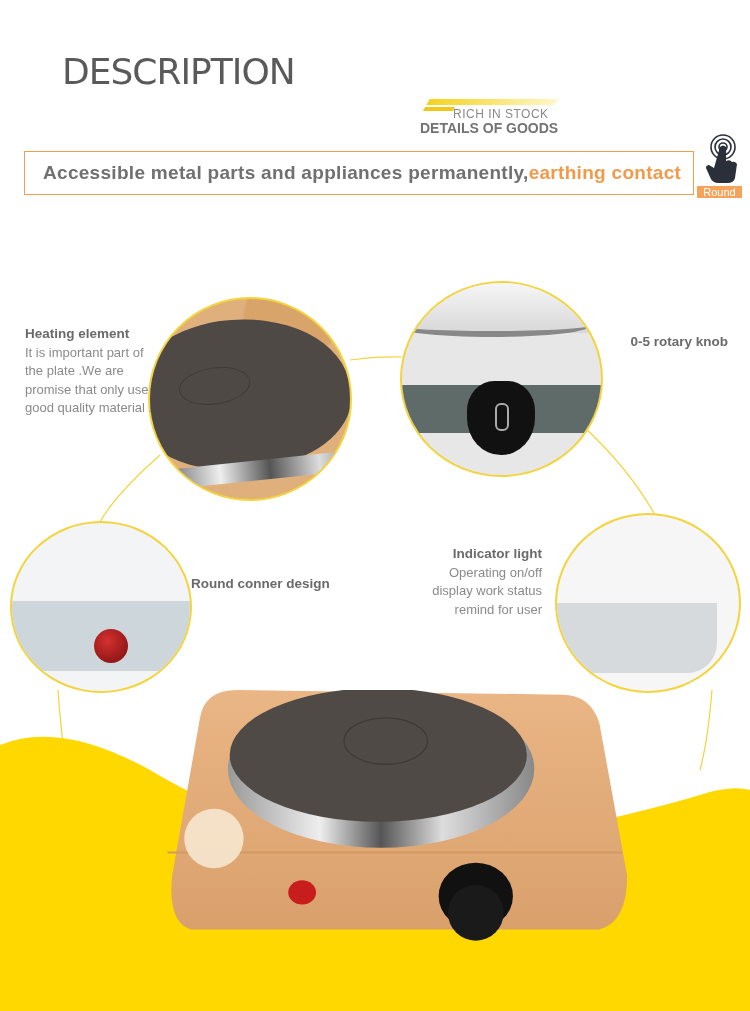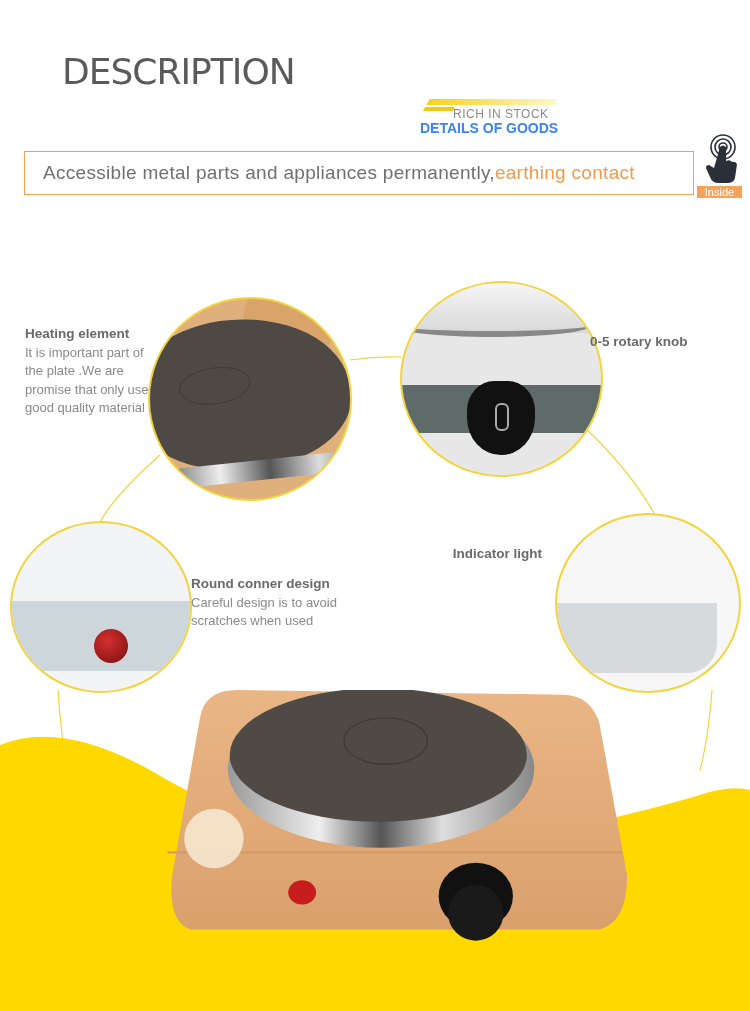--- a/index.html
+++ b/index.html
@@ -4,23 +4,23 @@
 <style>
   html,body{margin:0;padding:0;background:#fff;}
   body{width:750px;height:1011px;position:relative;overflow:hidden;font-family:"Liberation Sans",sans-serif;}
   .abs{position:absolute;}
   
   .title{left:62px;top:40px;font-family:"DejaVu Sans",sans-serif;font-size:36px;letter-spacing:-1px;color:#5a5a5a;font-weight:400;line-height:64px;}
   .badge{left:420px;top:56px;width:140px;height:40px;margin-top:43px;}
   .badge .bar1{position:absolute;left:8px;top:0;width:128px;height:6px;background:linear-gradient(90deg,#f5d21e,#fff7c8);transform:skewX(-30deg);}
   .badge .bar2{position:absolute;left:4px;top:8px;width:30px;height:4px;background:#f0c818;transform:skewX(-30deg);}
   .badge .stock{position:absolute;left:33px;top:8px;font-size:12px;color:#8a8a8a;letter-spacing:0.5px;}
-  .badge .goods{position:absolute;left:0;top:21px;font-size:14px;font-weight:700;color:#3b82f6;letter-spacing:0px;}
+  .badge .goods{position:absolute;left:0;top:21px;font-size:14px;font-weight:700;color:#737373;letter-spacing:0px;}
   
-  .notice{left:24px;top:151px;width:670px;height:44px;border:1px solid #f0a050;box-sizing:border-box;background:#fff;}
+  .notice{left:24px;top:151px;width:670px;height:44px;border:1px solid #f0a050;box-sizing:border-box;background:#fff;font-weight:bold;}
   .notice .txt{position:absolute;left:18px;top:10px;font-size:19px;color:#707070;white-space:nowrap;letter-spacing:0.3px;}
   .notice .hl{color:#f19a4a;}
   .hand{left:703px;top:133px;width:40px;height:52px;}
   .chick{left:697px;top:186px;width:45px;height:12px;background:#f5a35a;color:#fff;font-size:11px;line-height:12px;text-align:center;}
   
   svg.lines{left:0;top:0;}
   
   .circ{border-radius:50%;border:2px solid #f3d43c;overflow:hidden;box-sizing:border-box;}
   .c1{left:148px;top:297px;width:204px;height:204px;background:radial-gradient(circle at 70% 10%,#d9a46a 0,#d9a46a 20%,transparent 21%),#e0b07c;}
   .c1 .plate{position:absolute;left:-20px;top:20px;width:220px;height:150px;border-radius:50% 60% 45% 55%;background:#4e4945;transform:rotate(-8deg);}
@@ -34,21 +34,21 @@
   .c2 .knob:after{content:"";position:absolute;left:28px;top:22px;width:10px;height:24px;border:2px solid #aaa;border-radius:6px;}
   .c3{left:10px;top:521px;width:182px;height:172px;background:#f2f4f5;}
   .c3 .face{position:absolute;left:0;top:78px;width:100%;height:70px;background:#cdd6db;}
   .c3 .led{position:absolute;left:82px;top:106px;width:34px;height:34px;border-radius:50%;background:radial-gradient(circle at 40% 35%,#d43030,#7a0e0e);}
   .c4{left:555px;top:513px;width:186px;height:180px;background:#f6f6f6;}
   .c4 .face{position:absolute;left:0;top:88px;width:160px;height:70px;background:#d6dadc;border-radius:0 0 30px 0;}
   
   .cap{font-size:13px;color:#8a8a8a;line-height:18.5px;}
   .cap .h{font-weight:700;color:#6a6a6a;font-size:13.5px;}
   .cap1{left:25px;top:325px;width:130px;}
-  .cap2{left:590px;top:333px;width:138px;}
+  .cap2{left:590px;top:333px;width:138px;text-align:right;}
   .cap3{left:191px;top:551px;width:180px;margin-top:24px;}
   .cap4{left:410px;top:545px;width:132px;text-align:right;}
   
   .wave{left:0;top:700px;}
   .stove{left:145px;top:690px;width:500px;height:260px;}
 </style>
 </head>
 <body>
 
 <div class="abs title">DESCRIPTION</div>
@@ -63,21 +63,21 @@
   <div class="txt"><span>Accessible metal parts and appliances permanently,</span><span class="hl">earthing contact</span></div>
 </div>
 <div class="abs hand">
   <svg width="40" height="52" viewBox="0 0 40 52">
     <circle cx="20" cy="14" r="12" fill="none" stroke="#2a2f3a" stroke-width="1.6"></circle>
     <circle cx="20" cy="14" r="8" fill="none" stroke="#2a2f3a" stroke-width="1.6"></circle>
     <circle cx="20" cy="14" r="4" fill="none" stroke="#2a2f3a" stroke-width="1.6"></circle>
     <path d="M17 14 q3-3 6 0 v14 q4-2 6 1 q3-1 5 2 l-2 14 q-1 5-8 5 h-8 q-7 0-9-6 l-4-9 q0-3 3-3 l5 3 z" fill="#2a2f3a"></path>
   </svg>
 </div>
-<div class="abs chick">Inside</div>
+<div class="abs chick">Round</div>
 
 <svg class="abs lines" width="750" height="1011">
   <path d="M350 360 Q376 356 402 357" fill="none" stroke="#f3d43c" stroke-width="1.2"></path>
   <path d="M160 455 Q115 495 100 522" fill="none" stroke="#f3d43c" stroke-width="1.2"></path>
   <path d="M585 428 Q630 470 655 515" fill="none" stroke="#f3d43c" stroke-width="1.2"></path>
   <path d="M58 690 Q60 720 65 760" fill="none" stroke="#f3d43c" stroke-width="1.2"></path>
   <path d="M712 690 Q708 740 700 770" fill="none" stroke="#f3d43c" stroke-width="1.2"></path>
 </svg>
 
 <div class="abs circ c1">
@@ -100,24 +100,24 @@
 
 <div class="abs cap cap1">
   <div class="h">Heating element</div>
   <div>It is important part of the plate .We are promise that only use good quality material .</div>
 </div>
 <div class="abs cap cap2">
   <div class="h">0-5 rotary knob</div>
 </div>
 <div class="abs cap cap3">
   <div class="h">Round conner design</div>
-  <div>Careful design is to avoid scratches when used</div>
 </div>
 <div class="abs cap cap4">
   <div class="h">Indicator light</div>
+  <div>Operating on/off display work status remind for user</div>
 </div>
 
 <svg class="abs wave" width="750" height="311" viewBox="0 0 750 311">
   <path d="M0 45 Q60 20 150 70 Q250 130 330 130 L560 130 Q650 110 700 95 Q730 85 750 90 L750 311 L0 311 Z" fill="#ffd800"></path>
 </svg>
 
 <svg class="abs stove" width="500" height="280" viewBox="0 0 500 280">
   <defs>
     <linearGradient id="body" x1="0" y1="0" x2="0" y2="1">
       <stop offset="0" stop-color="#eab685"></stop>

